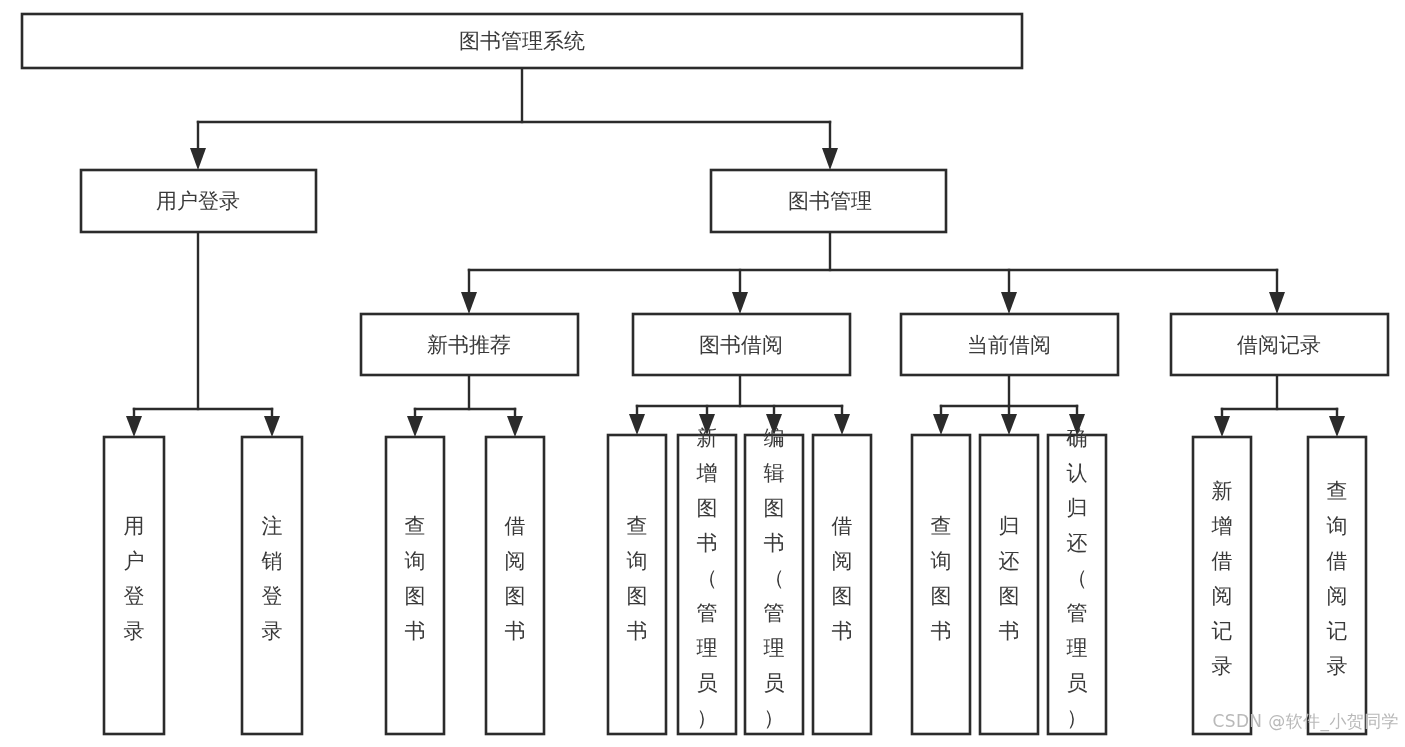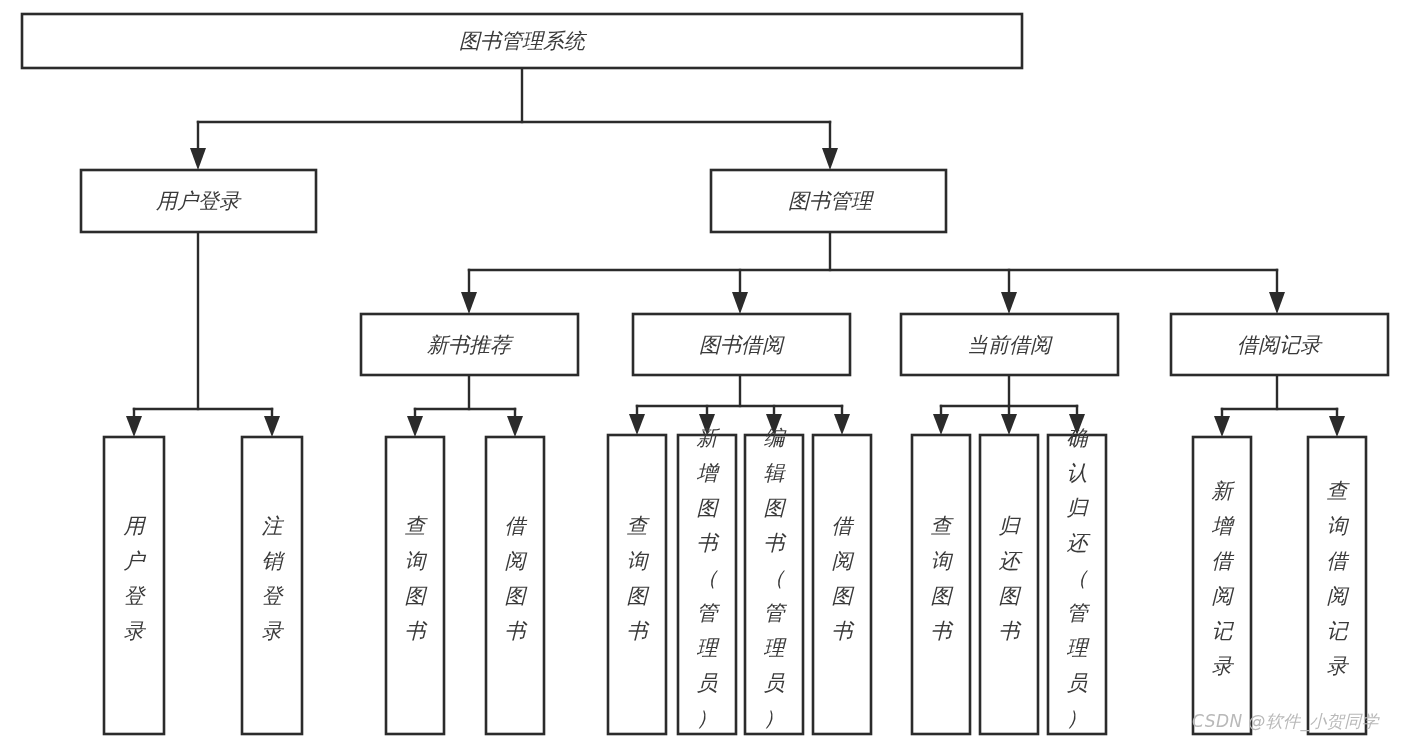--- a/index.html
+++ b/index.html
@@ -11,21 +11,20 @@
     width: 1405px;
     height: 747px;
     font-family: "DejaVu Sans", "Liberation Sans", sans-serif;
     overflow: hidden;
     position: relative;
   }
   #diagram-root {
     position: relative;
     width: 1405px;
     height: 739px;
-    font-style: italic;
   }
   svg.diagram {
     position: absolute;
     left: 0;
     top: 0;
     width: 1405px;
     height: 747px;
   }
   .node-box {
     fill: #ffffff;
@@ -50,21 +49,21 @@
     dominant-baseline: middle;
   }
   .node-label-v {
     font-family: "DejaVu Sans", "Liberation Sans", sans-serif;
     font-size: 21px;
     fill: #3a3a3a;
     text-anchor: middle;
   }
   .watermark {
     position: absolute;
-    right: 26px;
+    right: 6px;
     bottom: 6px;
     font-family: "DejaVu Sans", "Liberation Sans", sans-serif;
     font-size: 17px;
     color: #b9b9b9;
     white-space: nowrap;
     letter-spacing: 0.4px;
   }
 </style>
 </head>
 <body>

